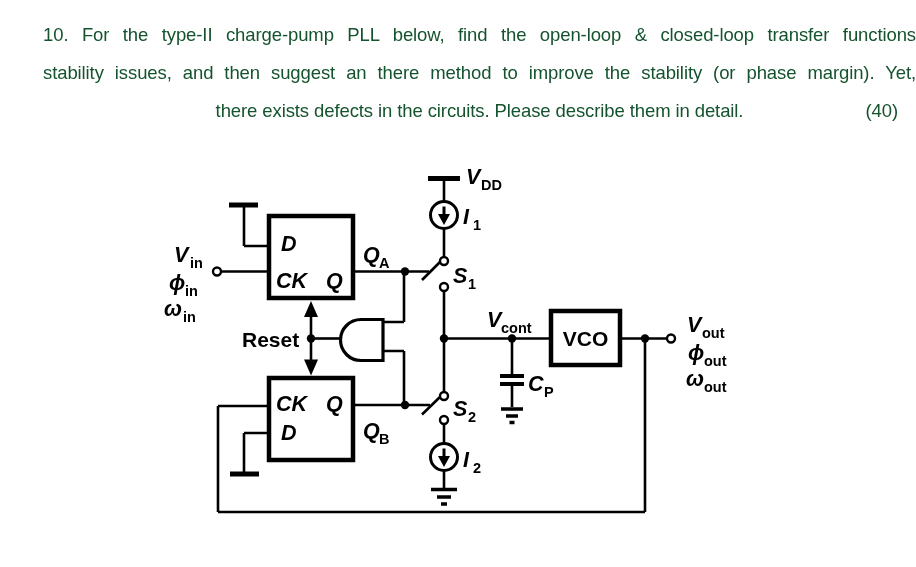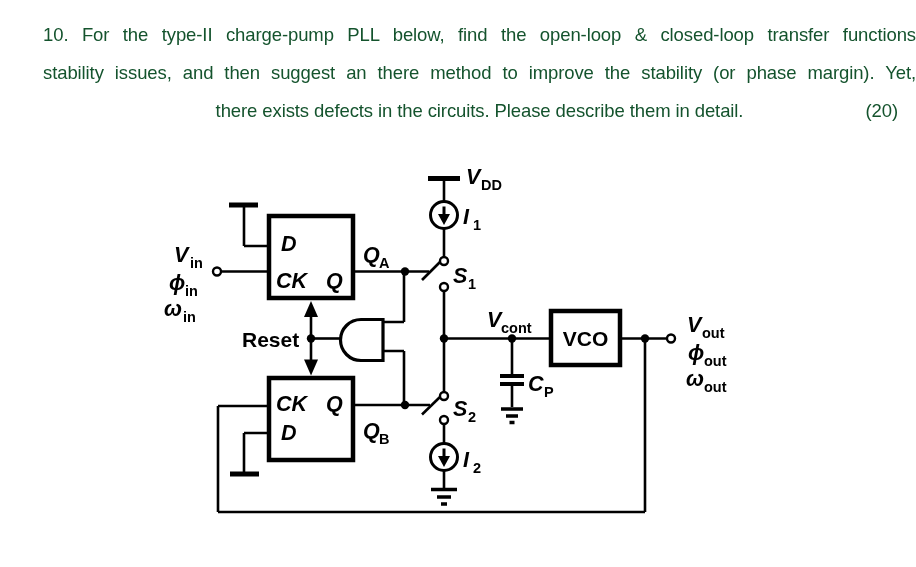--- a/index.html
+++ b/index.html
@@ -18,21 +18,21 @@
 </head>
 <body>
 
 <div class="page">
 
   <div class="question">
     <div class="qline">10. For the type-II charge-pump PLL below, find the open-loop &amp; closed-loop transfer functions</div>
     <div class="qline">stability issues, and then suggest an there method to improve the stability (or phase margin). Yet,</div>
     <div class="qline-last">
       <span>there exists defects in the circuits. Please describe them in detail.</span>
-      <span class="points">(20)</span>
+      <span class="points">(40)</span>
     </div>
   </div>
 
   <svg width="916" height="567" viewBox="0 0 916 567" fill="none" stroke="#000" stroke-width="2.6" stroke-linecap="butt">
 
     <path d="M221,271.5 H270"></path>
     <path d="M244,205 V246 M244,246 H270"></path>
     <path stroke-width="5" d="M229,205 H258"></path>
     <path d="M352,271.5 H429"></path>
     <path d="M404,271.5 V322 M404,322 H383"></path>

